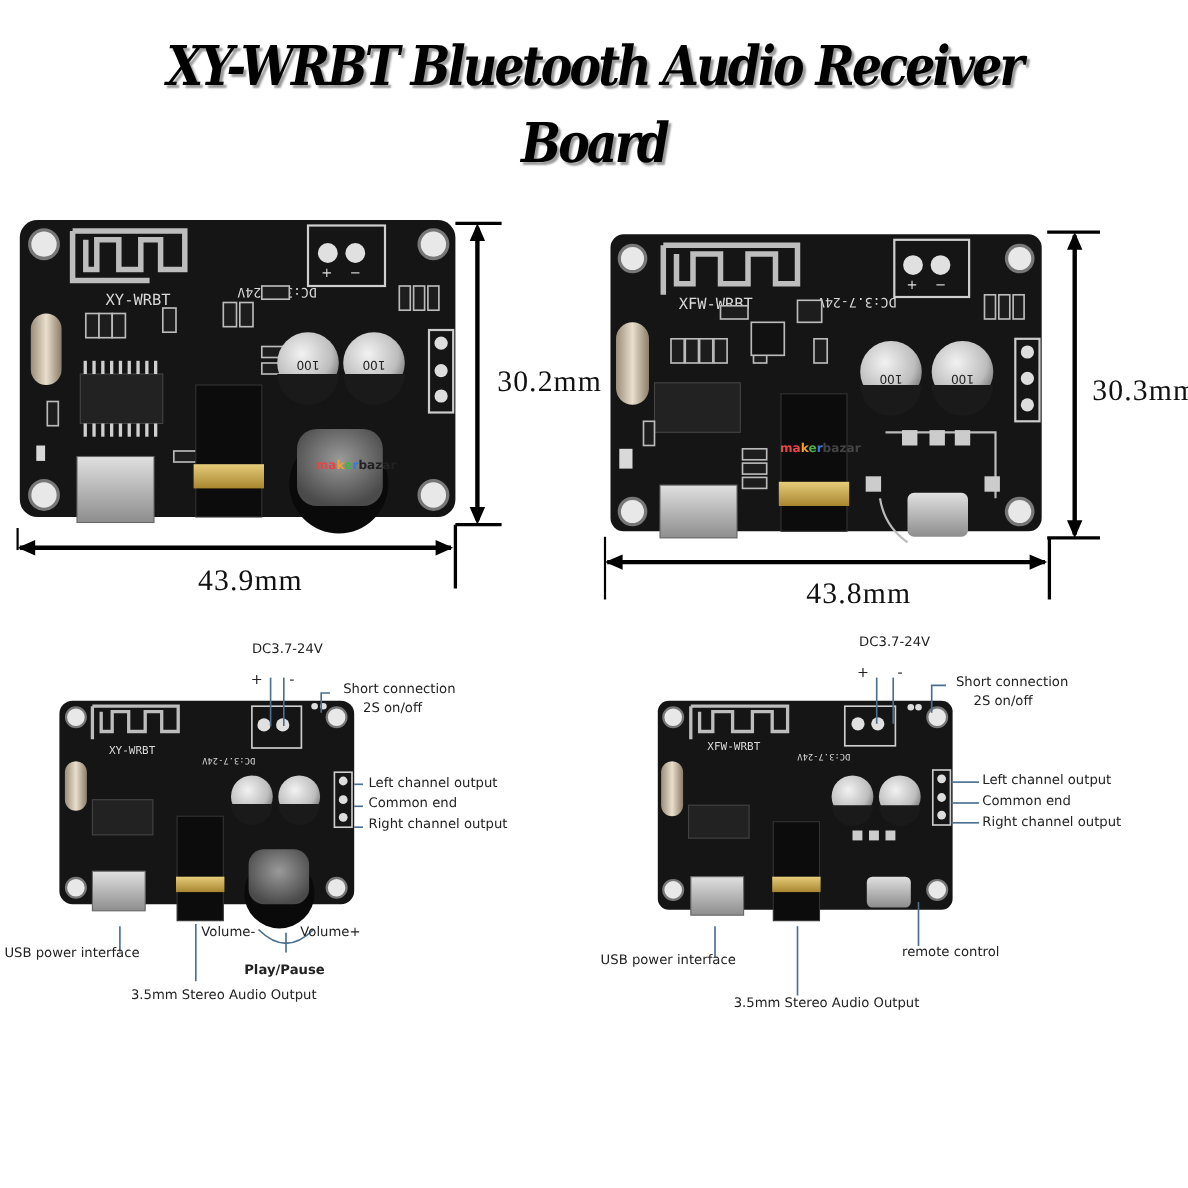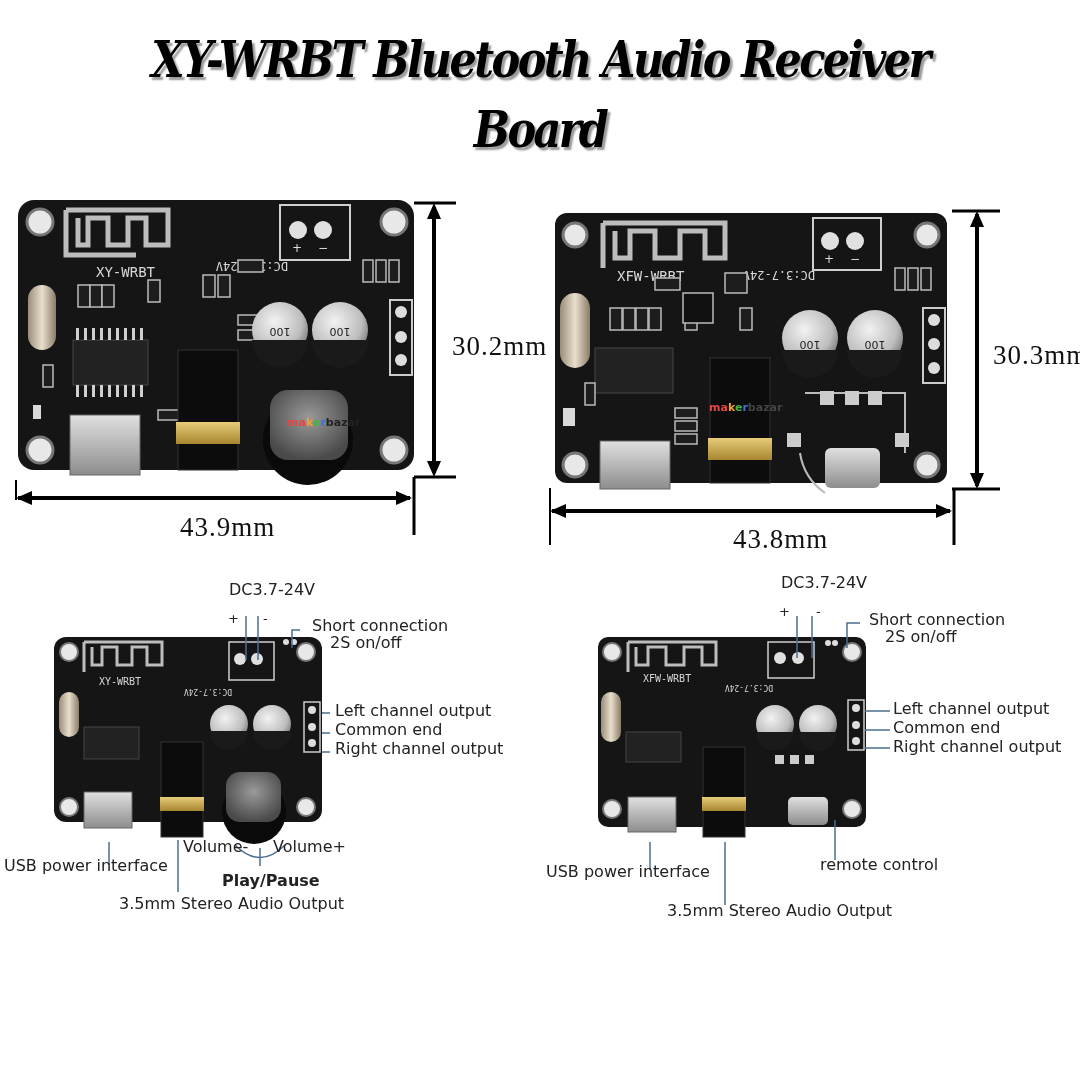--- a/index.html
+++ b/index.html
@@ -1,20 +1,20 @@
 <!DOCTYPE html>
 <html><head>
 <meta charset="utf-8">
 <style>
   html,body{margin:0;padding:0;background:#ffffff;}
   body{width:1080px;height:1080px;position:relative;overflow:hidden;font-family:"DejaVu Sans",sans-serif;}
   .abs{position:absolute;margin-top:12px;}
   .title{position:absolute;left:0;width:1080px;text-align:center;font-family:"DejaVu Serif",serif;font-weight:bold;font-style:italic;font-size:50px;letter-spacing:-3px;color:#000;text-shadow:3px 3px 2px #9a9a9a;line-height:60px;transform:scaleX(0.86);}
   .dim-label{position:absolute;font-family:"Liberation Serif",serif;font-size:27px;color:#111;letter-spacing:1px;}
-  .callout{position:absolute;font-family:"DejaVu Sans",sans-serif;font-size:16px;color:#222;white-space:nowrap;line-height:18px;}
+  .callout{position:absolute;font-family:"DejaVu Sans",sans-serif;font-size:12px;color:#222;white-space:nowrap;line-height:18px;}
   svg{position:absolute;overflow:visible;}
 </style>
 </head>
 <body>
 
 <div class="title" style="top:30px;">XY-WRBT Bluetooth Audio Receiver</div>
 <div class="title" style="top:100px;">Board</div>
 
 <svg width="0" height="0" style="position:absolute">
   <defs>

